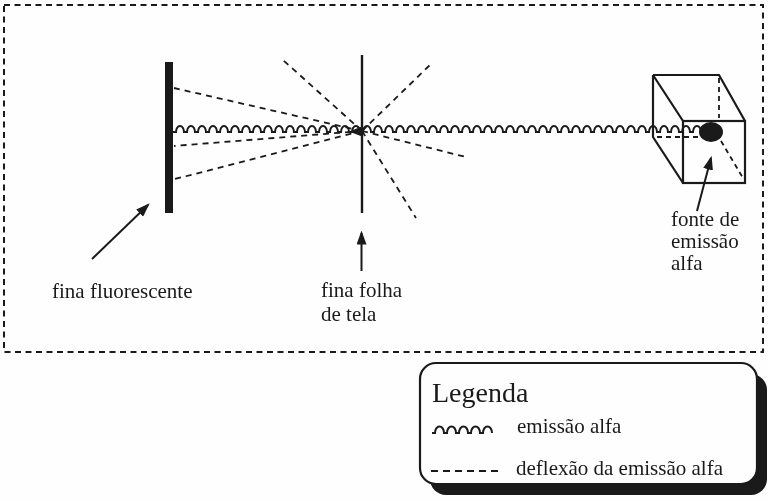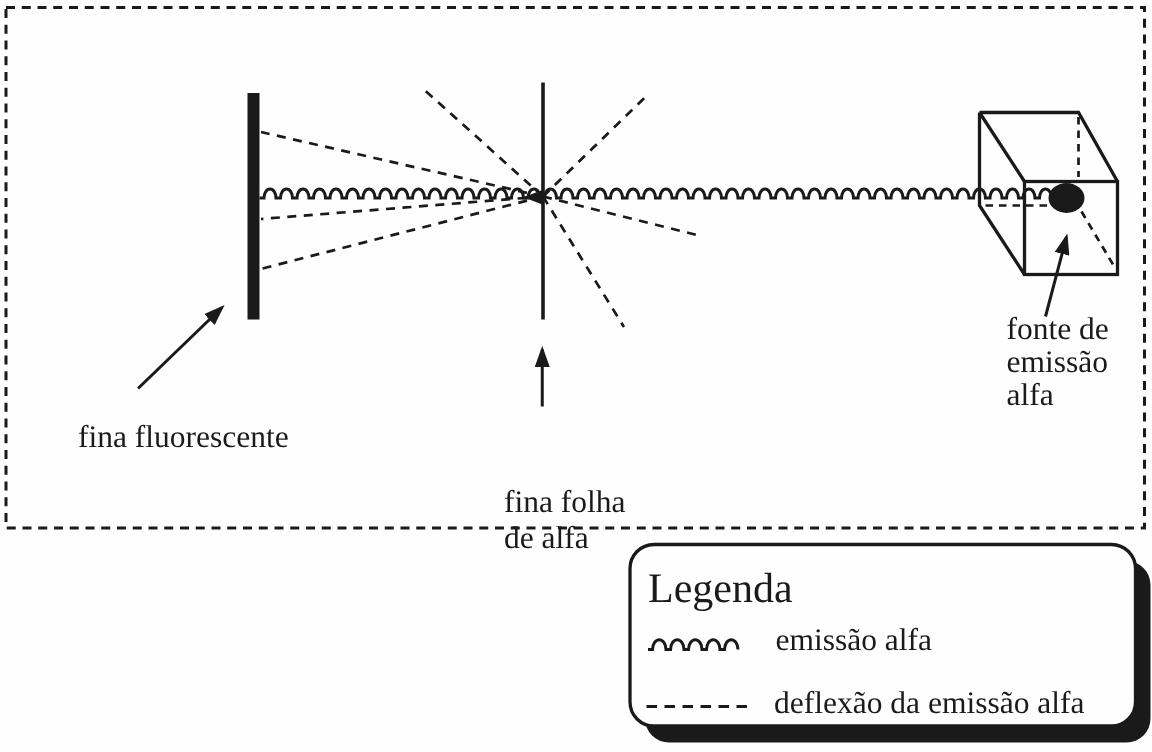--- a/index.html
+++ b/index.html
@@ -5,21 +5,21 @@
   html,body{margin:0;padding:0;background:#ffffff;}
   .stage{
     position:relative;width:768px;height:501px;overflow:hidden;
     background:var(--paper,#fefefe);
     color:var(--ink,#1a1a1a);
     font-family:"Liberation Serif", serif;
   }
   .stage svg{position:absolute;left:0;top:0;color:var(--ink,#1a1a1a);}
   .lbl{position:absolute;font-size:21px;line-height:24px;white-space:nowrap;color:var(--ink,#1a1a1a);}
   .lbl-screen{left:52px;top:279px;line-height:25px;}
-  .lbl-foil{left:336px;top:278px;margin-top:44px;}
+  .lbl-foil{left:321px;top:278px;}
   .lbl-source{left:671px;top:208px;line-height:22px;}
   .lbl-legend-title{left:432px;top:381px;font-size:28px;}
   .lbl-legend-item0{left:517px;top:414px;}
   .lbl-legend-item1{left:516px;top:456px;}
   .ink-fill{fill:var(--ink,#1a1a1a);}
   .ink-stroke{stroke:var(--ink,#1a1a1a);}
 </style>
 </head>
 <body>
 
@@ -70,21 +70,21 @@
       <line x1="431" y1="471" x2="503" y2="471" class="ink-stroke" stroke-width="2" stroke-dasharray="7 5"></line>
     </g>
   </svg>
 
   <div class="lbl lbl-screen">
     <div>fina fluorescente</div>
   </div>
 
   <div class="lbl lbl-foil">
     <div>fina folha</div>
-    <div>de alfa</div>
+    <div>de tela</div>
   </div>
 
   <div class="lbl lbl-source">
     <div>fonte de</div>
     <div>emissão</div>
     <div>alfa</div>
   </div>
 
   <div class="lbl lbl-legend-title">Legenda</div>
   <div class="lbl lbl-legend-item0">emissão alfa</div>

